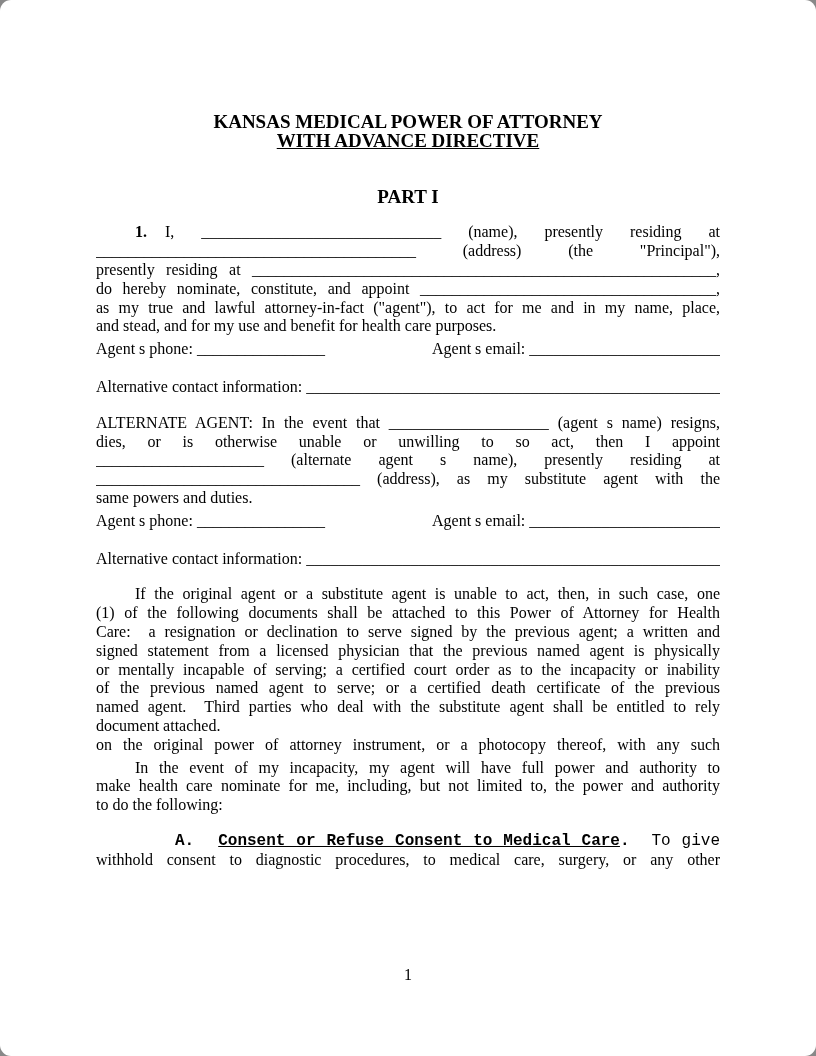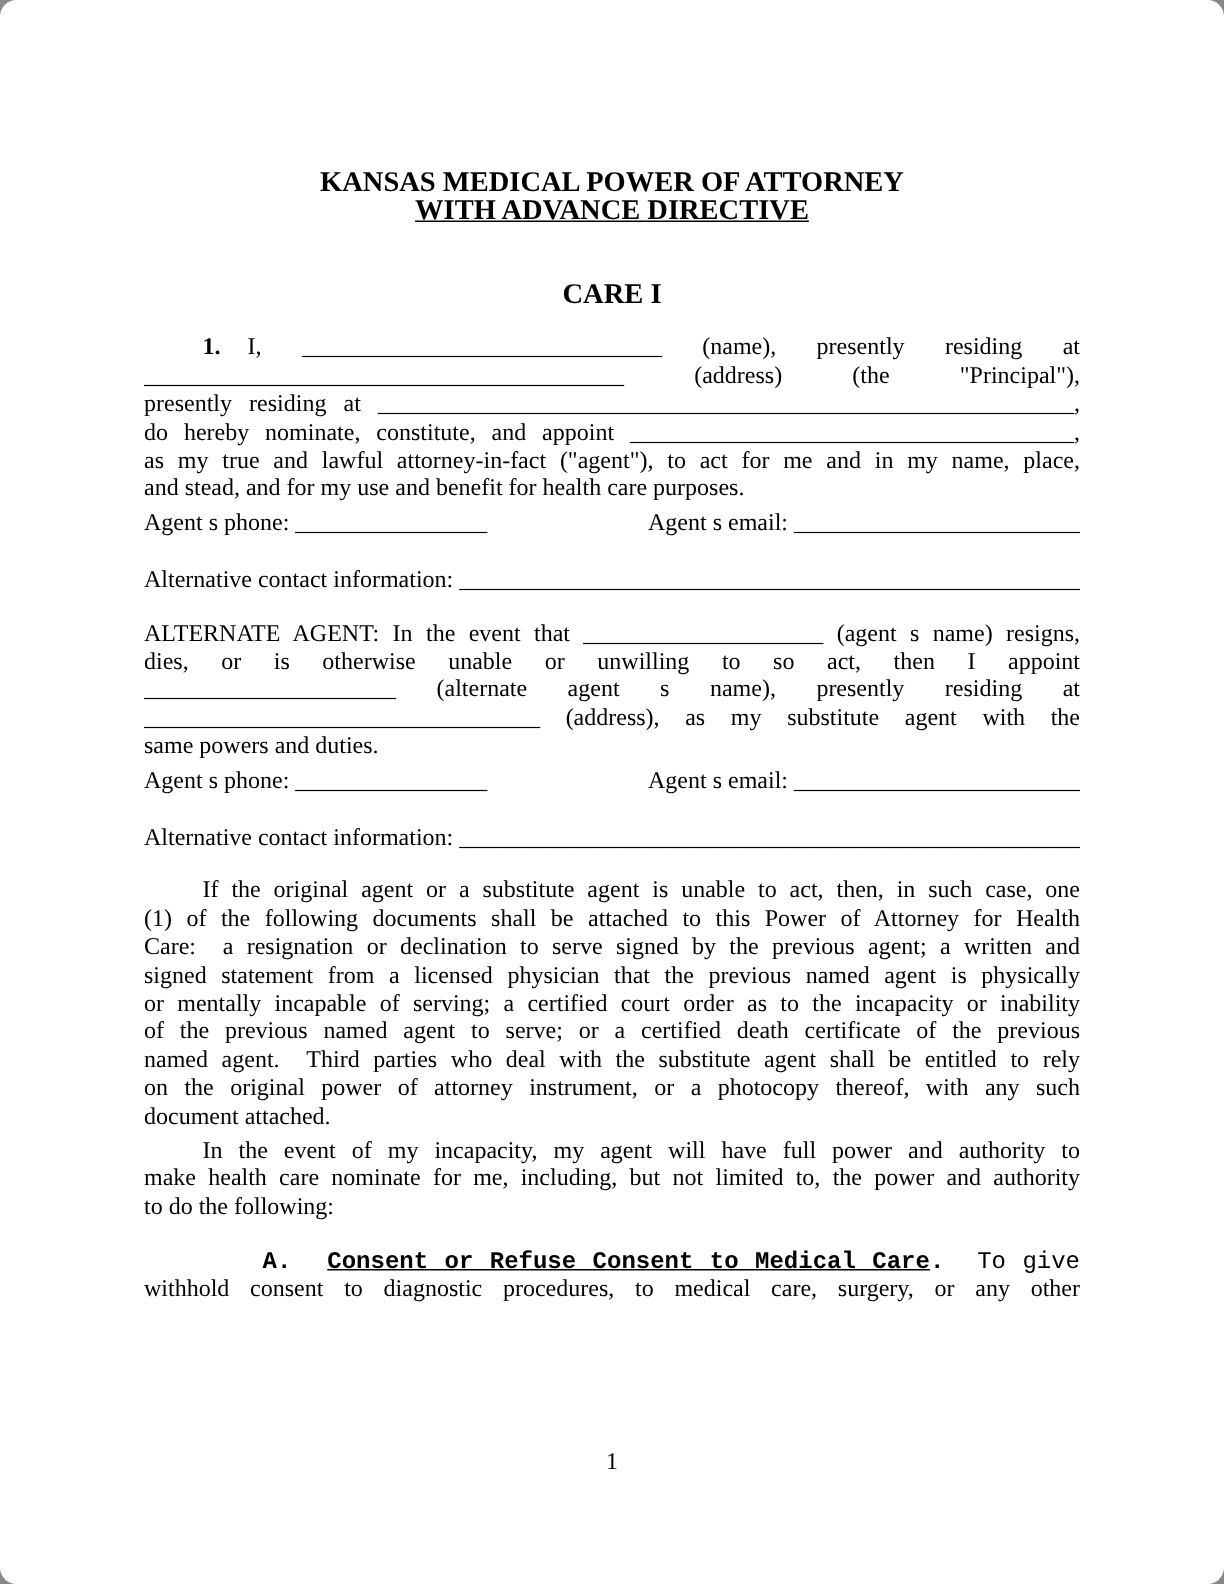--- a/index.html
+++ b/index.html
@@ -32,21 +32,21 @@
   .footer{position:absolute;top:966px;left:0;width:100%;text-align:center;}
 </style>
 </head>
 <body>
 
 <div class="page">
 
   <div class="ln center hd">KANSAS MEDICAL POWER OF ATTORNEY</div>
   <div class="ln center hd u">WITH ADVANCE DIRECTIVE</div>
 
-  <div class="ln center hd mt37">CARE I</div>
+  <div class="ln center hd mt37">PART I</div>
 
 
   <div class="mt17">
     <div class="ln j ind"><b>1.</b><span class="tab1"></span><span>I, ______________________________ (name), presently residing at</span></div>
     <div class="ln j">________________________________________ (address) (the "Principal"),</div>
     <div class="ln j">presently residing at __________________________________________________________,</div>
     <div class="ln j">do hereby nominate, constitute, and appoint _____________________________________,</div>
     <div class="ln j">as my true and lawful attorney-in-fact ("agent"), to act for me and in my name, place,</div>
     <div class="ln">and stead, and for my use and benefit for health care purposes.</div>
   </div>
@@ -68,22 +68,22 @@
   <div class="ln nw mt19">Alternative contact information: _____________________________________________________</div>
 
   <div class="mt17">
     <div class="ln j ind">If the original agent or a substitute agent is unable to act, then, in such case, one</div>
     <div class="ln j">(1) of the following documents shall be attached to this Power of Attorney for Health</div>
     <div class="ln j">Care:&nbsp; a resignation or declination to serve signed by the previous agent; a written and</div>
     <div class="ln j">signed statement from a licensed physician that the previous named agent is physically</div>
     <div class="ln j">or mentally incapable of serving; a certified court order as to the incapacity or inability</div>
     <div class="ln j">of the previous named agent to serve; or a certified death certificate of the previous</div>
     <div class="ln j">named agent.&nbsp; Third parties who deal with the substitute agent shall be entitled to rely</div>
+    <div class="ln">document attached.</div>
     <div class="ln j">on the original power of attorney instrument, or a photocopy thereof, with any such</div>
-    <div class="ln">document attached.</div>
   </div>
 
   <div class="mt16">
     <div class="ln j ind">In the event of my incapacity, my agent will have full power and authority to</div>
     <div class="ln j">make health care nominate for me, including, but not limited to, the power and authority</div>
     <div class="ln">to do the following:</div>
   </div>
 
   <div class="mt17">
     <div class="ln j indA"><b>A.</b><span class="tab2"></span><b class="u">Consent or Refuse Consent to Medical Care</b><b>.</b><span>&nbsp; To give consent or</span></div>

